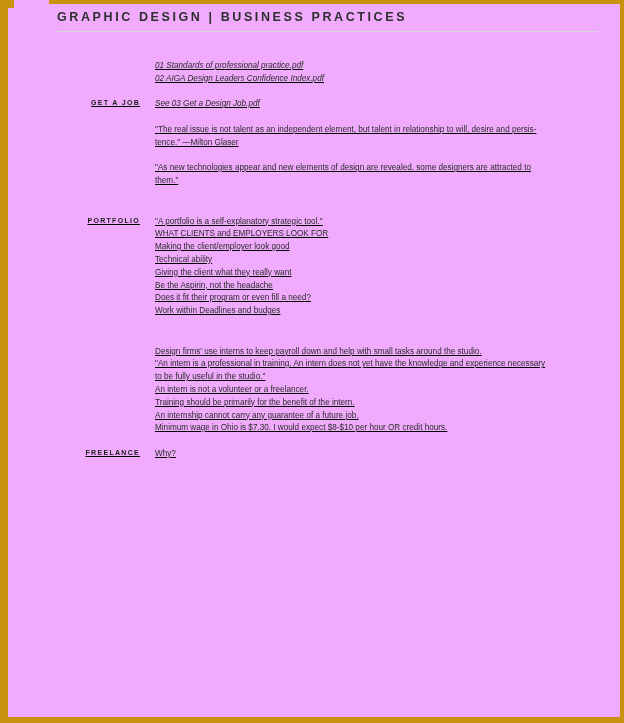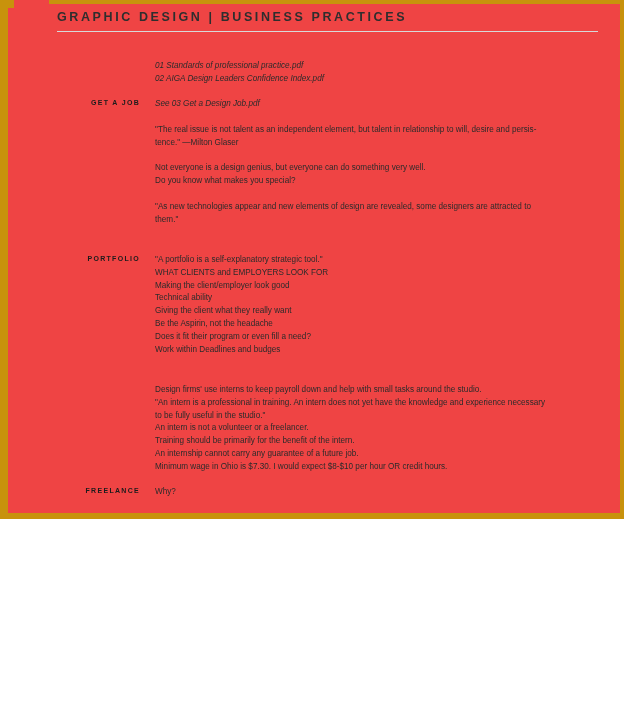--- a/index.html
+++ b/index.html
@@ -1,20 +1,20 @@
 <!DOCTYPE html>
 <html><head>
 <meta charset="utf-8">
 <style>
   html, body { margin: 0; padding: 0; background: #ffffff; }
   .page {
     position: relative;
     width: 624px;
-    height: 519px;
-    background: #ef4444;
+    height: 723px;
+    background: #f0abfc;
     overflow: hidden;
     font-family: "Liberation Sans", sans-serif;
   }
   
   .frame { position: absolute; background: #C8920C; }
   .frame-left   { left: 0; top: 0; width: 8px; height: 100%; }
   .frame-notch  { left: 0; top: 0; width: 14px; height: 8px; }
   .frame-top    { left: 49px; top: 0; right: 0; height: 4px; }
   .frame-right  { right: 0; top: 0; width: 4px; height: 100%; }
   .frame-bottom { left: 0; bottom: 0; width: 100%; height: 6px; }
@@ -32,21 +32,21 @@
     letter-spacing: 2.6px;
     color: #2e2e2e;
     white-space: nowrap;
   }
   .rule {
     margin-top: 7px;
     height: 1px;
     background: #d8d8d8;
     width: 100%;
   }
-  .paragraphs { margin-top: 27px; }
+  .paragraphs { margin-top: 27px; text-decoration: underline; }
   .para {
     display: flex;
     align-items: flex-start;
     margin-bottom: 12.8px;
   }
   .label {
     flex: none;
     width: 83px;
     text-align: right;
     font-size: 7px;
@@ -101,27 +101,20 @@
   </div>
 
   <div class="para">
     <div class="label"></div>
     <div class="lines">
             <div class="line">"The real issue is not talent as an independent element, but talent in relationship to will, desire and persis-</div>
             <div class="line">tence." —Milton Glaser</div>
           </div>
   </div>
 
-  <div class="para">
-    <div class="label"></div>
-    <div class="lines">
-            <div class="line">Not everyone is a design genius, but everyone can do something very well.</div>
-            <div class="line">Do you know what makes you special?</div>
-          </div>
-  </div>
 
   <div class="para">
     <div class="label"></div>
     <div class="lines">
             <div class="line">"As new technologies appear and new elements of design are revealed, some designers are attracted to</div>
             <div class="line">them."</div>
           </div>
   </div>
 
   <div class="para">

